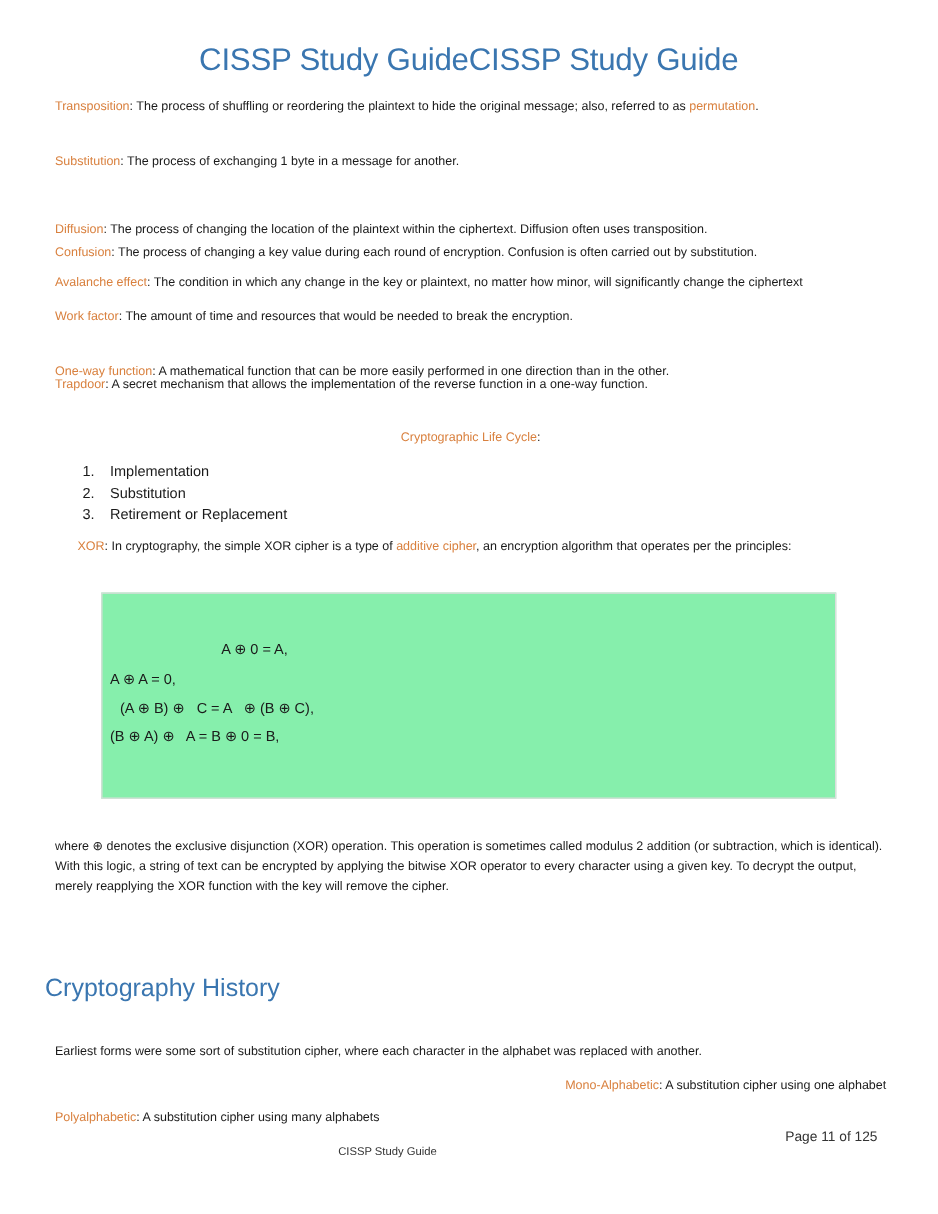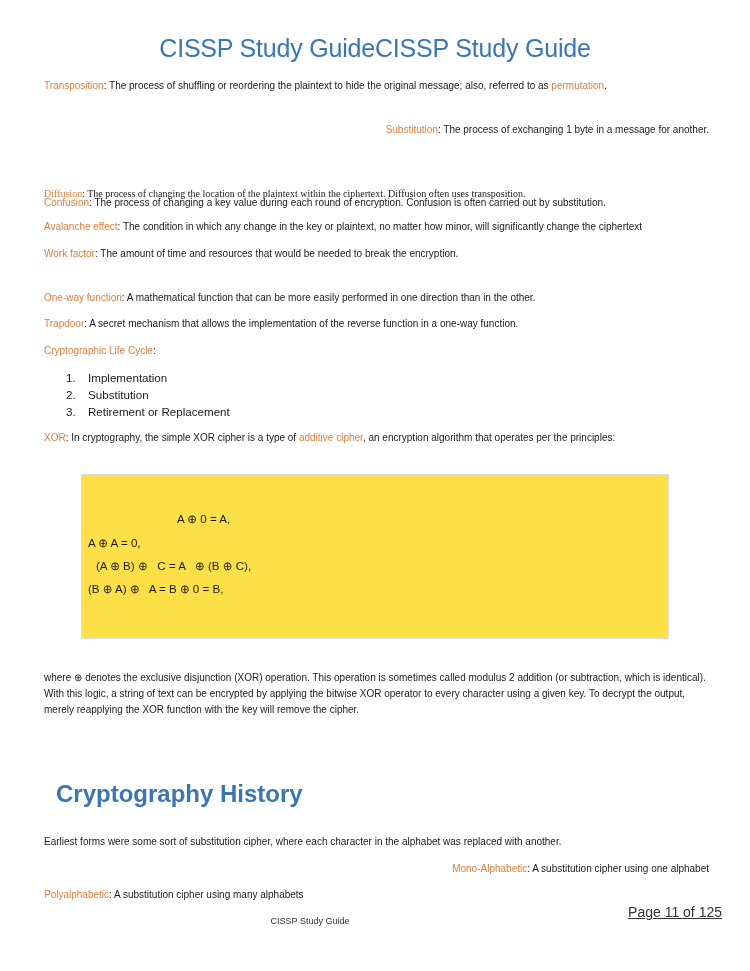--- a/index.html
+++ b/index.html
@@ -16,87 +16,87 @@
   .p {
     position: absolute; left: 44px; width: 665px;
     font-size: 10px; line-height: 16px; color: #1a1a1a;
   }
   .term { color: #d9803e; }
   .list { position: absolute; left: 66px; font-size: 11.6px; line-height: 17px; }
   .list .li { display: flex; }
   .list .num { width: 22px; }
   .box {
     position: absolute; left: 81px; top: 474px; width: 588px; height: 165px;
-    background: #fde047; border: 1px solid #dcdcdc; box-sizing: border-box;
+    background: #86efac; border: 1px solid #dcdcdc; box-sizing: border-box;
   }
   .eq { position: absolute; font-size: 11.6px; color: #1a1a1a; white-space: pre; }
   .h2 {
-    position: absolute; left: 56px; top: 780px;
-    font-size: 24px; color: #3a76b0; font-weight: bold;
+    position: absolute; left: 36px; top: 780px;
+    font-size: 20px; color: #3a76b0;
   }
-  .pagenum { position: absolute; right: 28px; top: 904px; font-size: 14px; color: #333; text-decoration: underline; }
+  .pagenum { position: absolute; right: 48px; top: 904px; font-size: 11px; color: #333; }
   .footer { position: absolute; left: 0; width: 620px; top: 916px; text-align: center; font-size: 9px; color: #333; }
 </style>
 </head>
 <body>
 
 <div class="title">CISSP Study GuideCISSP Study Guide</div>
 
 <div class="p" style="top:78px;">
   <span class="term">Transposition</span><span>: The process of shuffling or reordering the plaintext to hide the original message; also, referred to as </span><span class="term">permutation</span><span>.</span>
 </div>
 
-<div class="p" style="top:122px;text-align:right;">
+<div class="p" style="top:122px;">
   <span class="term">Substitution</span><span>: The process of exchanging 1 byte in a message for another.</span>
 </div>
 
 <div class="p" style="top:149px;margin-top:46px;">
   <span class="term">Confusion</span><span>: The process of changing a key value during each round of encryption.  Confusion is often carried out by substitution.</span>
 </div>
 
-<div class="p" style="top:186px;font-family:Liberation Serif, serif;">
+<div class="p" style="top:176px;">
   <span class="term">Diffusion</span><span>: The process of changing the location of the plaintext within the ciphertext.  Diffusion often uses transposition.</span>
 </div>
 
 <div class="p" style="top:219px;">
   <span class="term">Avalanche effect</span><span>: The condition in which any change in the key or plaintext, no matter how minor, will significantly change the ciphertext</span>
 </div>
 
 <div class="p" style="top:246px;">
   <span class="term">Work factor</span><span>: The amount of time and resources that would be needed to break the encryption.</span>
 </div>
 
 <div class="p" style="top:290px;">
   <span class="term">One-way function</span><span>: A mathematical function that can be more easily performed in one direction than in the other.</span>
 </div>
 
-<div class="p" style="top:316px;">
+<div class="p" style="top:300px;">
   <span class="term">Trapdoor</span><span>: A secret mechanism that allows the implementation of the reverse function in a one-way function.</span>
 </div>
 
-<div class="p" style="top:343px;">
+<div class="p" style="top:343px;text-align:center;">
   <span class="term">Cryptographic Life Cycle</span><span>:</span>
 </div>
 
 <div class="list" style="top:369px;">
   <div class="li">
       <span class="num">1.</span>
       <span>Implementation</span>
     </div>
   <div class="li">
       <span class="num">2.</span>
       <span>Substitution</span>
     </div>
   <div class="li">
       <span class="num">3.</span>
       <span>Retirement or Replacement</span>
     </div>
 </div>
 
-<div class="p" style="top:430px;">
+<div class="p" style="top:430px;margin-left:18px;">
   <span class="term">XOR</span><span>: In cryptography, the simple XOR cipher is a type of </span><span class="term">additive cipher</span><span>, an encryption algorithm that operates per the principles:</span>
 </div>
 
 <div class="box">
   <div class="eq" style="left:95px; top:37px;">A ⊕ 0 = A,</div>
   <div class="eq" style="left:6px; top:61px;">A ⊕ A = 0,</div>
   <div class="eq" style="left:14px; top:84px;">(A ⊕ B) ⊕   C = A   ⊕ (B ⊕ C),</div>
   <div class="eq" style="left:6px; top:107px;">(B ⊕ A) ⊕   A = B ⊕ 0 = B,</div>
 </div>
 

